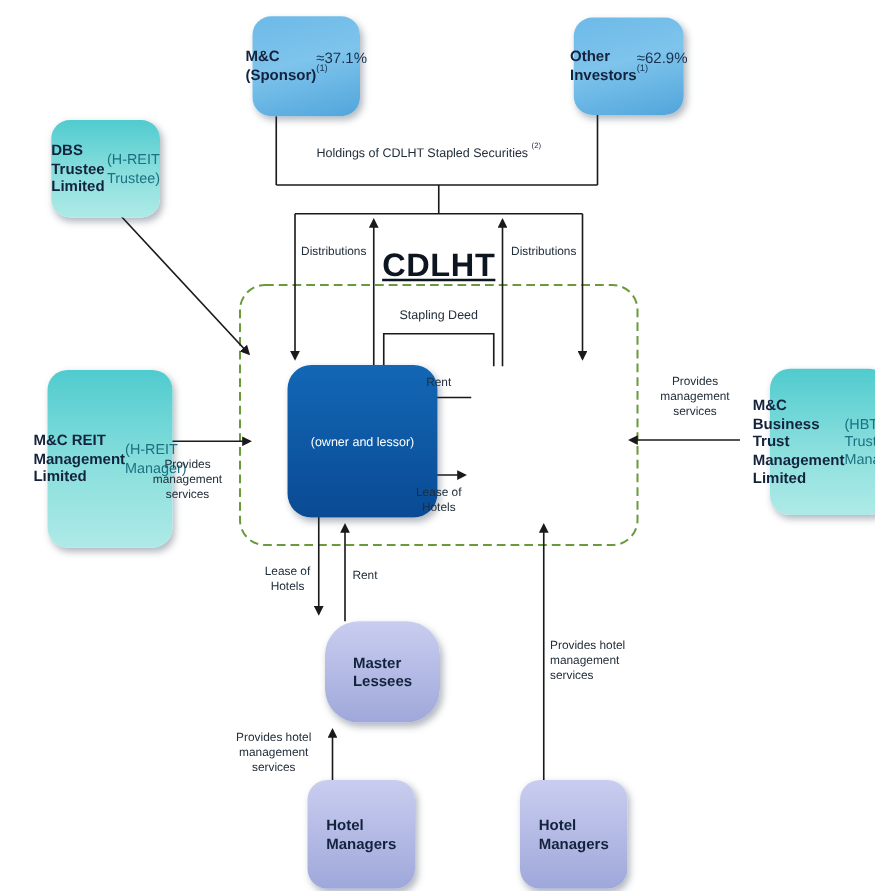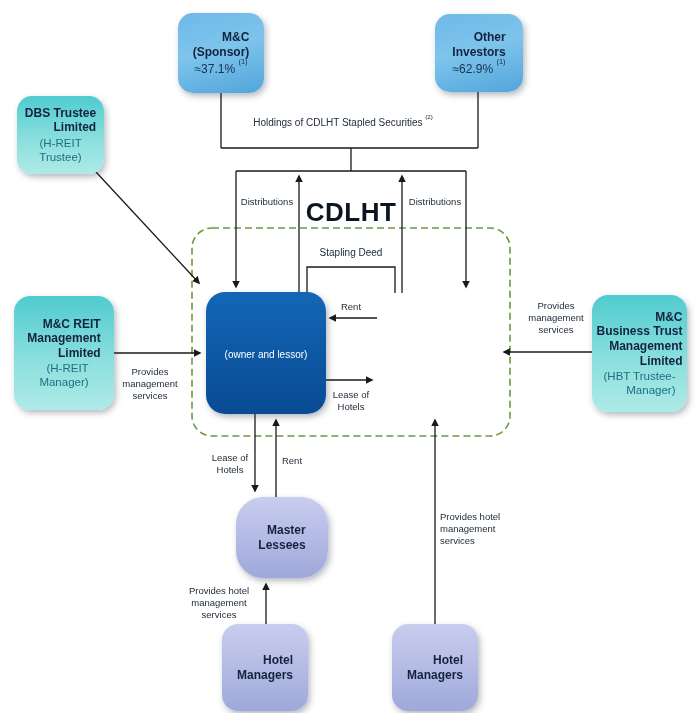--- a/index.html
+++ b/index.html
@@ -6,23 +6,24 @@
   #canvas{
     position:relative;width:700px;height:713px;background:#ffffff;overflow:hidden;
     font-family:"Liberation Sans",sans-serif;
   }
   #wires{position:absolute;left:0;top:0;width:700px;height:713px;}
   #wires path, #wires rect{fill:none;stroke:#1a1a1a;stroke-width:1.3;}
   #wires .dashed{stroke:#6a9a3c;stroke-width:1.6;stroke-dasharray:7 4;}
   #wires marker path{fill:#1a1a1a;stroke:none;}
 
   .box{
-    position:absolute;display:flex;flex-direction:column;align-items:center;
-    justify-content:center;text-align:right;
+    position:absolute;display:flex;flex-direction:row;align-items:center;
+    justify-content:center;text-align:left;
     box-shadow:2px 3px 6px rgba(40,55,75,.35);
+    margin-left:24px;
   }
   .blue{background:linear-gradient(165deg,#6db9e8 0%,#7ec4ec 45%,#51a5db 100%);}
   .teal{background:linear-gradient(180deg,#50cbcf 0%,#8adfdd 55%,#aeeae7 100%);}
   .navy{background:linear-gradient(180deg,#1267b5 0%,#0a4a94 100%);}
   .lav{background:linear-gradient(180deg,#c9cdef 0%,#9fa8da 100%);}
 
   .bt{font-weight:bold;font-size:12px;line-height:1.22;color:#14233d;white-space:pre-line;}
   .bv{font-size:12px;color:#17304f;margin-top:1px;}
   .bv sup, .holdings sup, .bigname sup{font-size:.62em;position:relative;top:-.45em;}
   .tealsub{font-size:11.5px;line-height:1.22;color:#1c7080;white-space:pre-line;margin-top:1px;}
@@ -31,21 +32,21 @@
   .bigsub{color:#ffffff;font-size:10px;margin-top:2px;}
 
   .lbl{
     position:absolute;font-size:9.5px;line-height:1.25;color:#222e3a;
     text-align:center;white-space:pre-line;
   }
   .holdings{font-size:10px;}
   .stapling{font-size:10px;}
   .cdlht{
     position:absolute;font-size:26px;font-weight:bold;color:#0d1620;
-    text-align:center;letter-spacing:.5px;
+    text-align:center;letter-spacing:.5px;text-decoration:underline;
   }
   .left-align{text-align:left;}
 </style>
 </head>
 <body>
 
 <div id="canvas">
 
   <svg id="wires" viewBox="0 0 700 713">
     <defs>
@@ -89,21 +90,21 @@
     <div class="bv"><span>≈62.9%</span> <sup>(1)</sup></div>
   </div>
 
   <div class="box teal" style="left:17px;top:96px;width:87px;height:78px;border-radius:15px;">
     <div class="bt">DBS Trustee
 Limited</div>
     <div class="tealsub">(H-REIT
 Trustee)</div>
   </div>
 
-  <div class="box teal" style="left:14px;top:296px;width:100px;height:114px;border-radius:16px;">
+  <div class="box teal" style="left:14px;top:296px;width:100px;height:142px;border-radius:16px;">
     <div class="bt">M&amp;C REIT
 Management
 Limited</div>
     <div class="tealsub">(H-REIT
 Manager)</div>
   </div>
 
   <div class="box navy" style="left:206px;top:292px;width:120px;height:122px;border-radius:19px;">
     <div class="bigsub">(owner and lessor)</div>
   </div>

